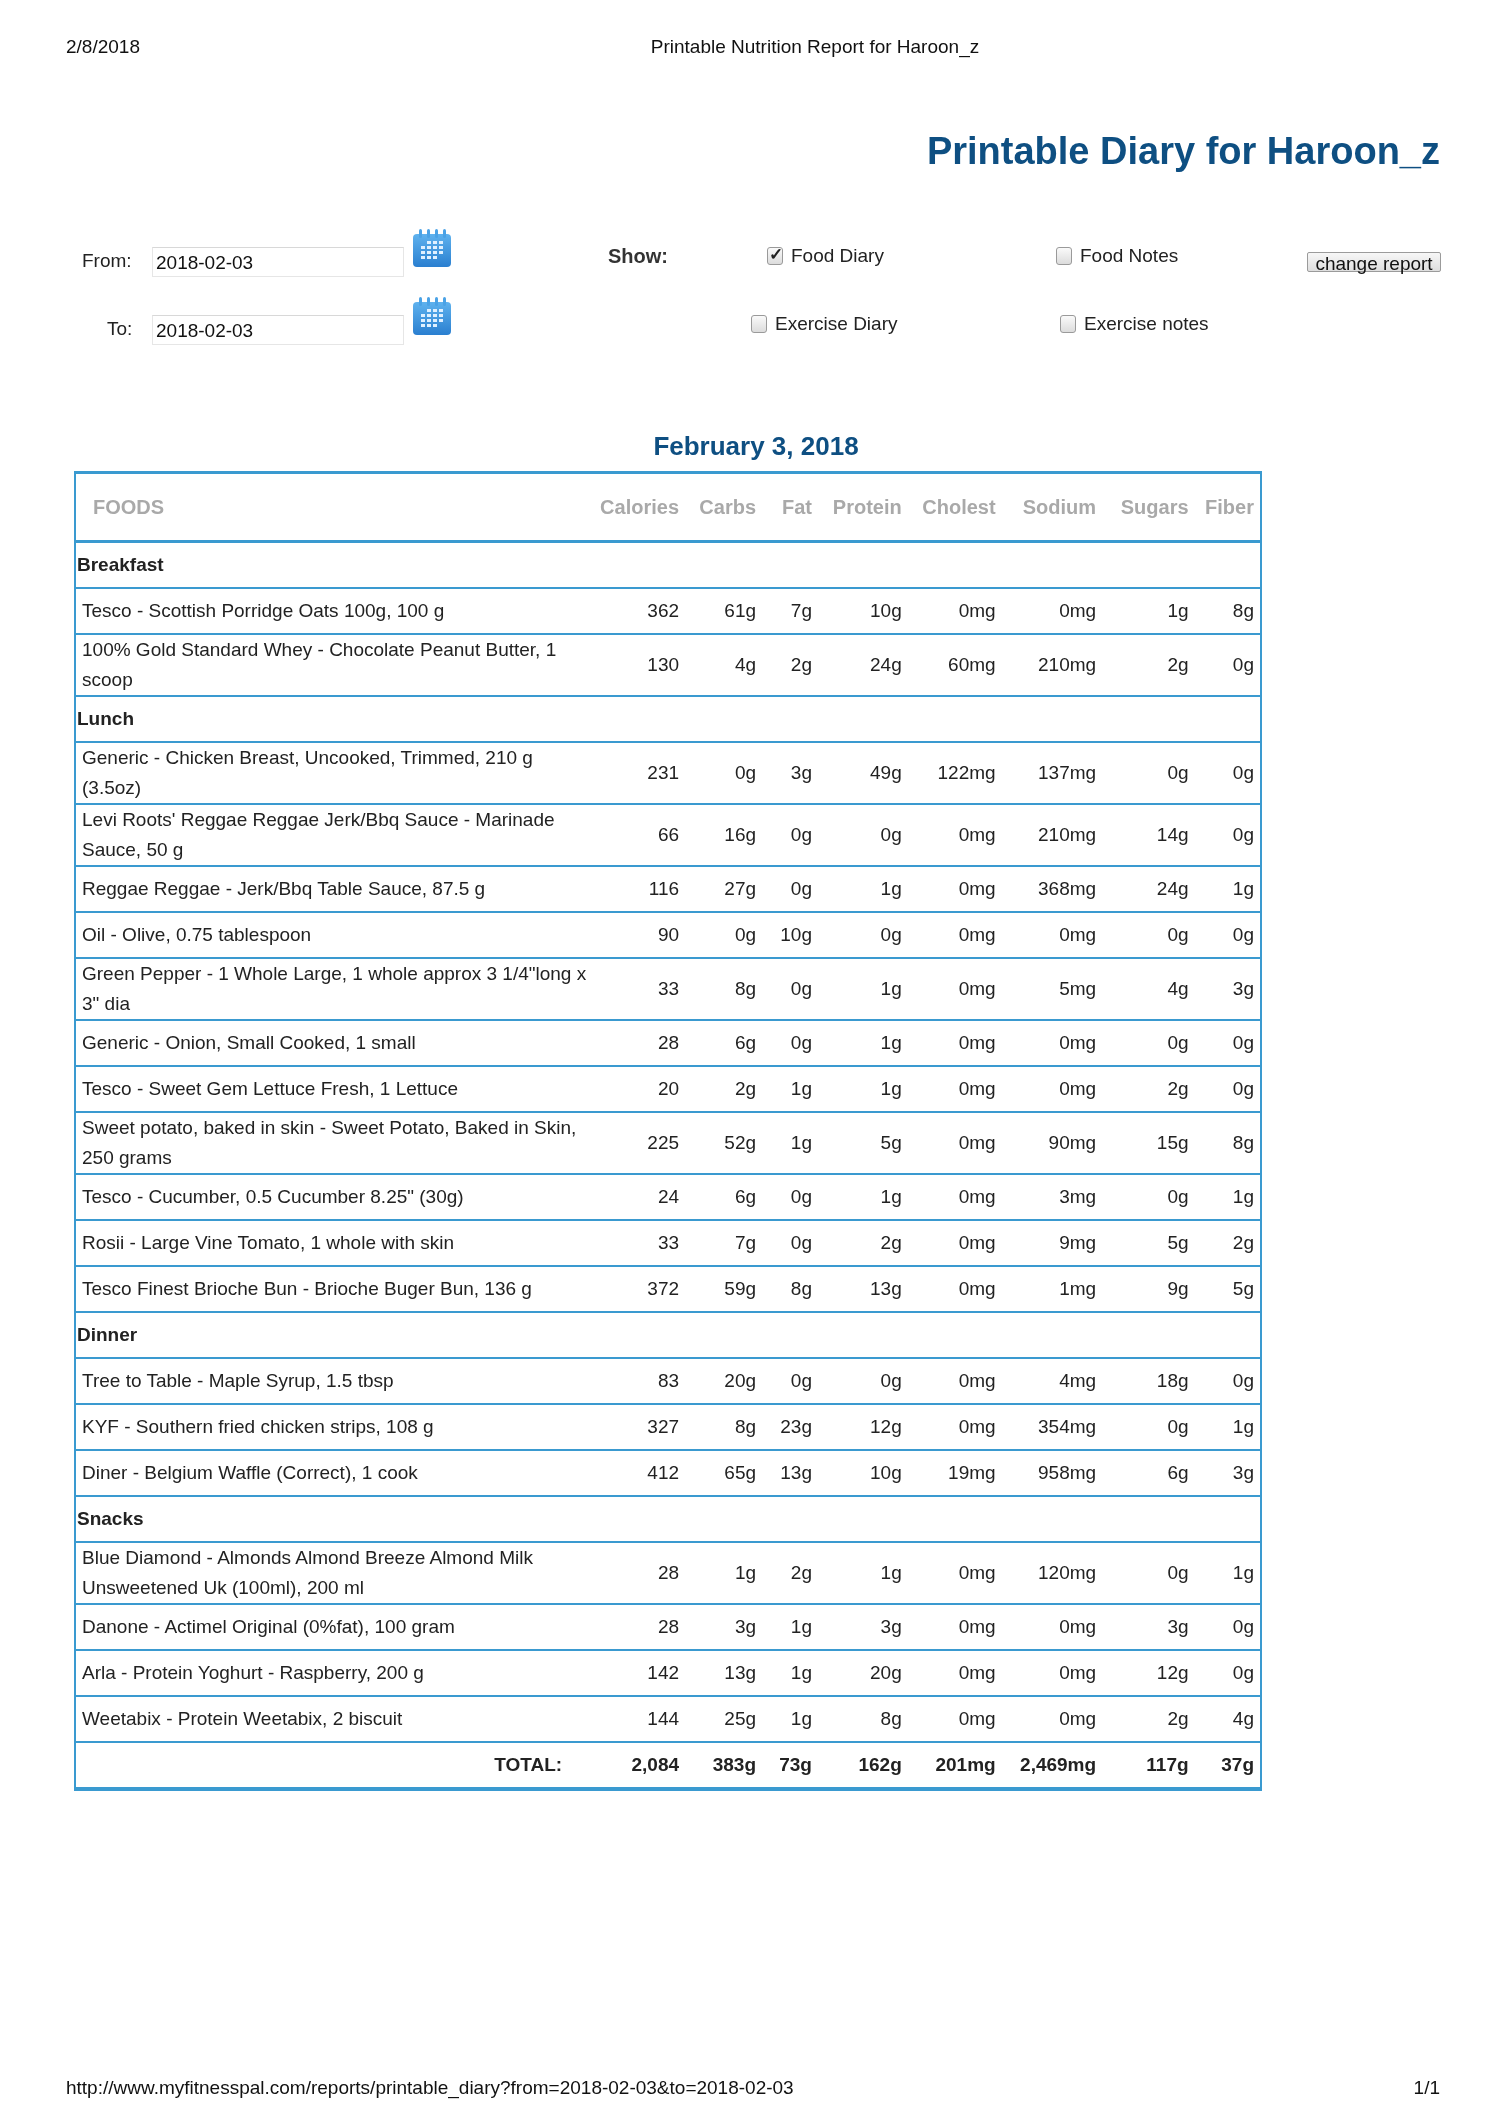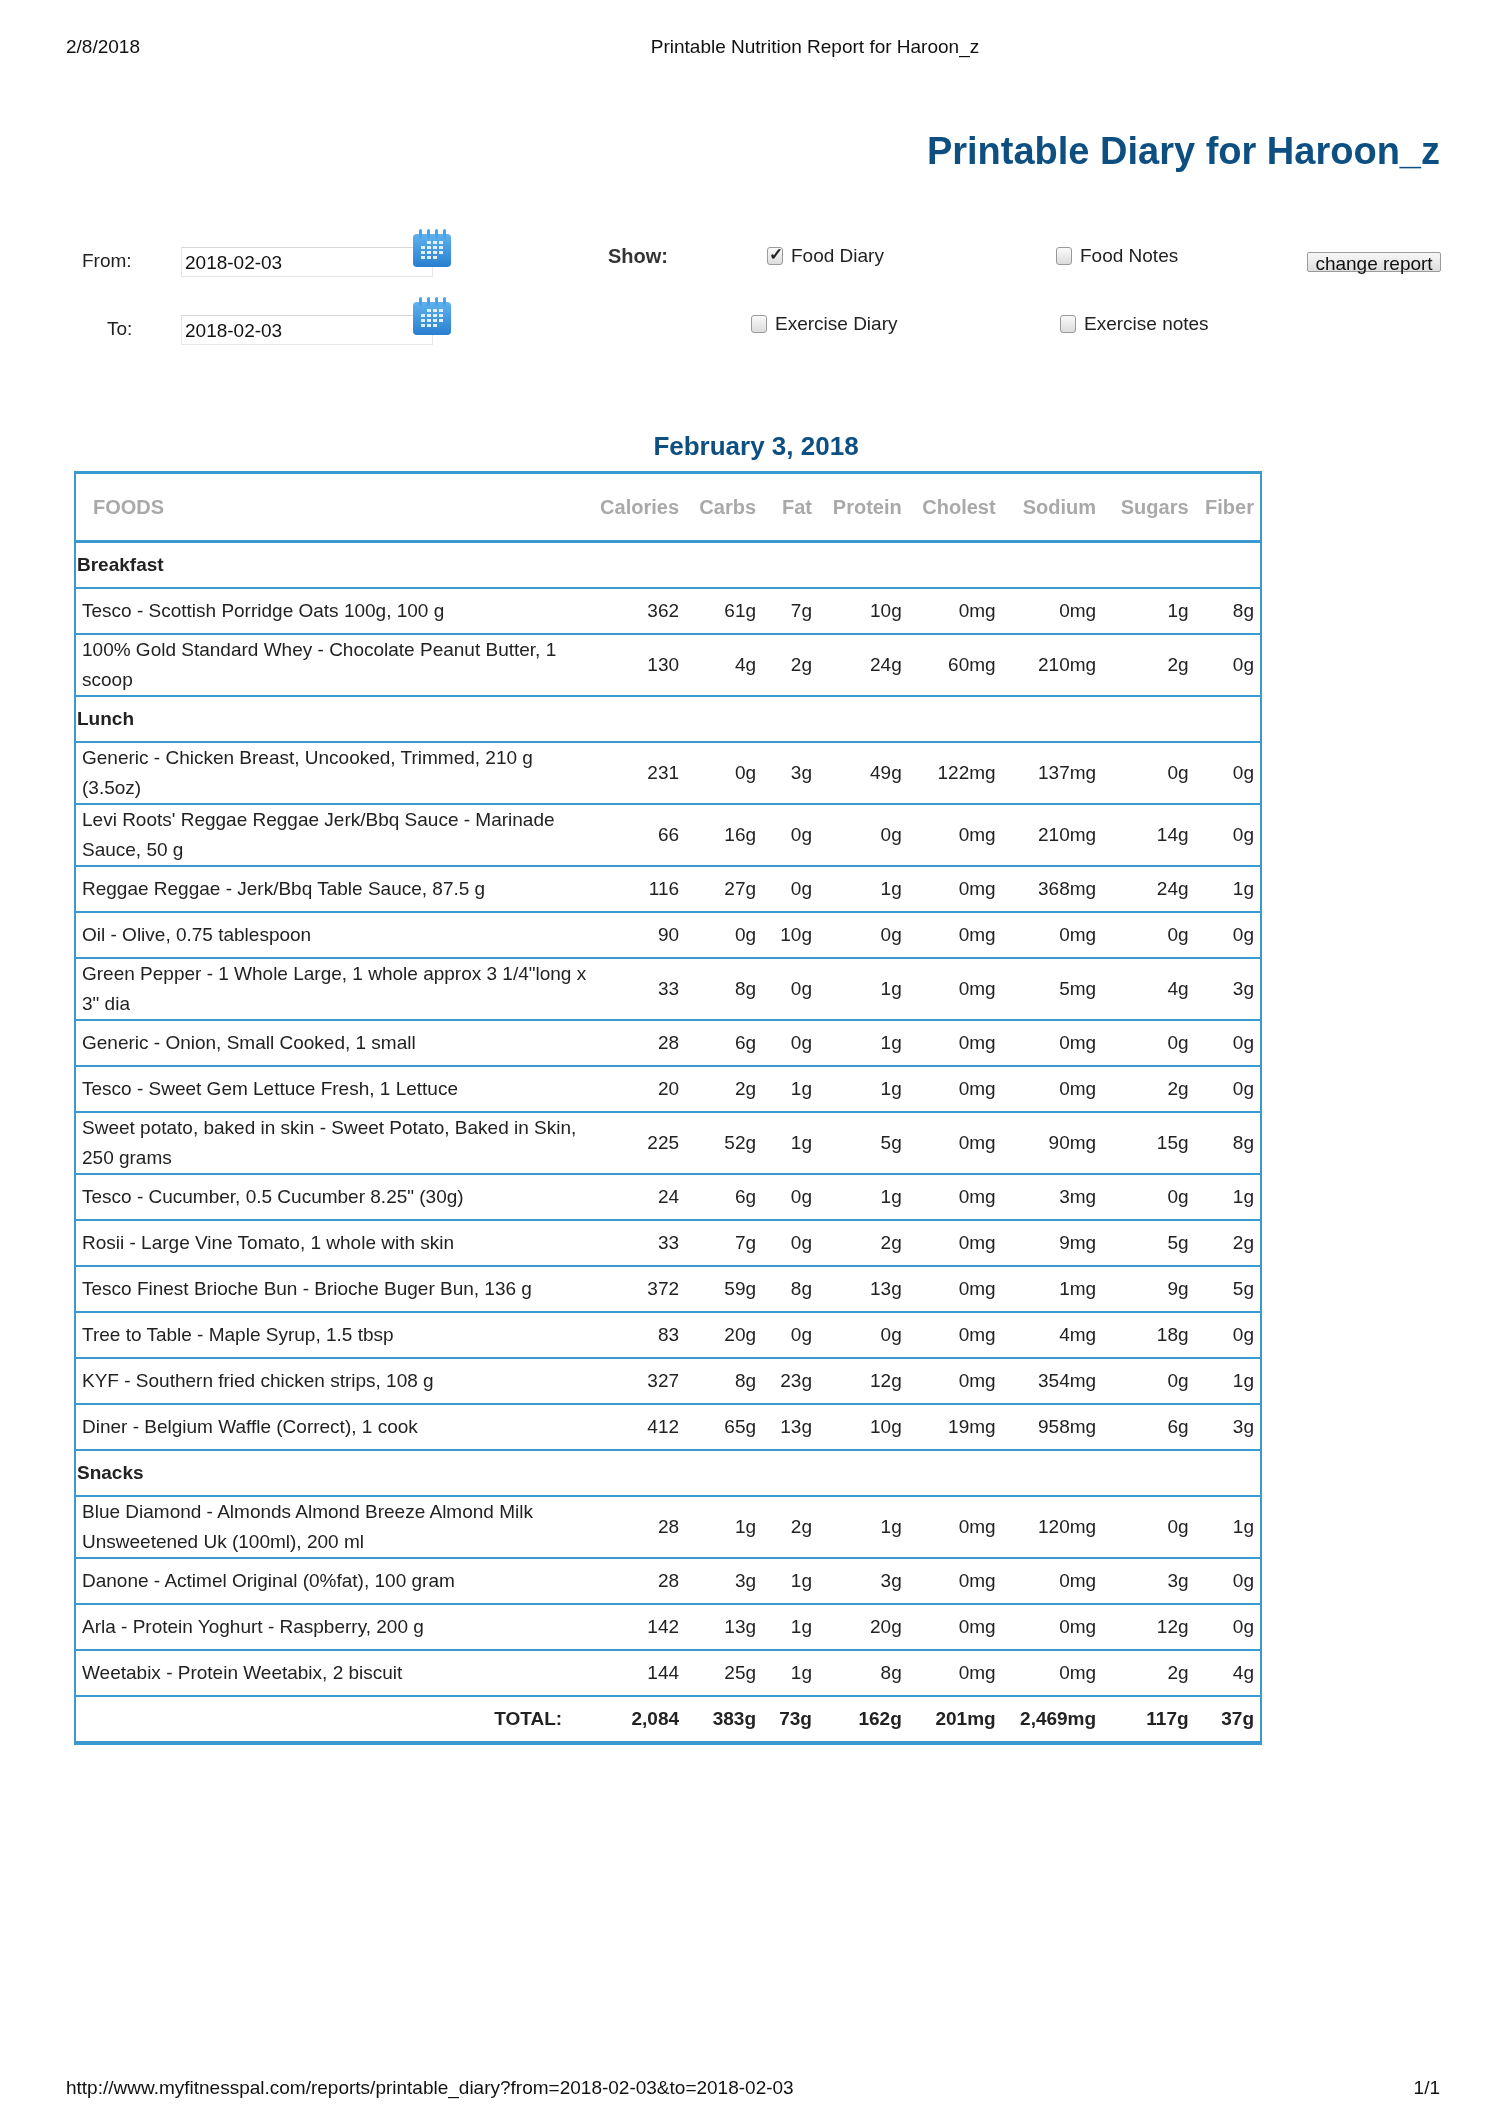--- a/index.html
+++ b/index.html
@@ -12,21 +12,21 @@
   .print-title { position: absolute; left: 0; width: 1630px; text-align: center; top: 0; }
   .page-title {
     position: absolute; right: 60px; top: 130px;
     font-size: 38px; font-weight: bold; color: #0e4f82; margin: 0; text-align: center;
   }
   .form-label { position: absolute; font-size: 19px; color: #222; }
   .date-input {
     position: absolute; left: 152px; width: 252px; height: 30px;
     border: 1px solid #e6e6e6; border-top-color: #d8d8d8;
     font-family: "Liberation Sans", sans-serif; font-size: 19px; color: #111;
-    padding: 2px 0 0 3px; box-sizing: border-box; background: #fff; margin-left: 29px;
+    padding: 2px 0 0 3px; box-sizing: border-box; background: #fff;
   }
   .cal-icon { position: absolute; left: 412px; width: 40px; height: 40px; }
   .show-label { position: absolute; left: 608px; top: 245px; font-size: 20px; font-weight: bold; color: #333; }
   .cb { position: absolute; display: flex; align-items: center; font-size: 19px; color: #222; cursor: pointer; }
   .cb .box {
     width: 16px; height: 18px; border: 1px solid #9a9a9a; border-radius: 3px;
     background: linear-gradient(#fafafa, #dcdcdc); margin-right: 8px; position: relative; box-sizing: border-box;
   }
   .cb .box .check { position: absolute; left: 1px; top: -4px; font-size: 17px; color: #222; font-weight: bold; }
   .change-btn {
@@ -334,20 +334,23 @@
         <td class="name">Tesco Finest Brioche Bun - Brioche Buger Bun, 136 g</td>
         <td>372</td>
         <td>59g</td>
         <td>8g</td>
         <td>13g</td>
         <td>0mg</td>
         <td>1mg</td>
         <td>9g</td>
         <td>5g</td>
       </tr>
+      <tr class="meal">
+        <td colspan="9">Dinner</td>
+      </tr>
       <tr class="food">
         <td class="name">Tree to Table - Maple Syrup, 1.5 tbsp</td>
         <td>83</td>
         <td>20g</td>
         <td>0g</td>
         <td>0g</td>
         <td>0mg</td>
         <td>4mg</td>
         <td>18g</td>
         <td>0g</td>

